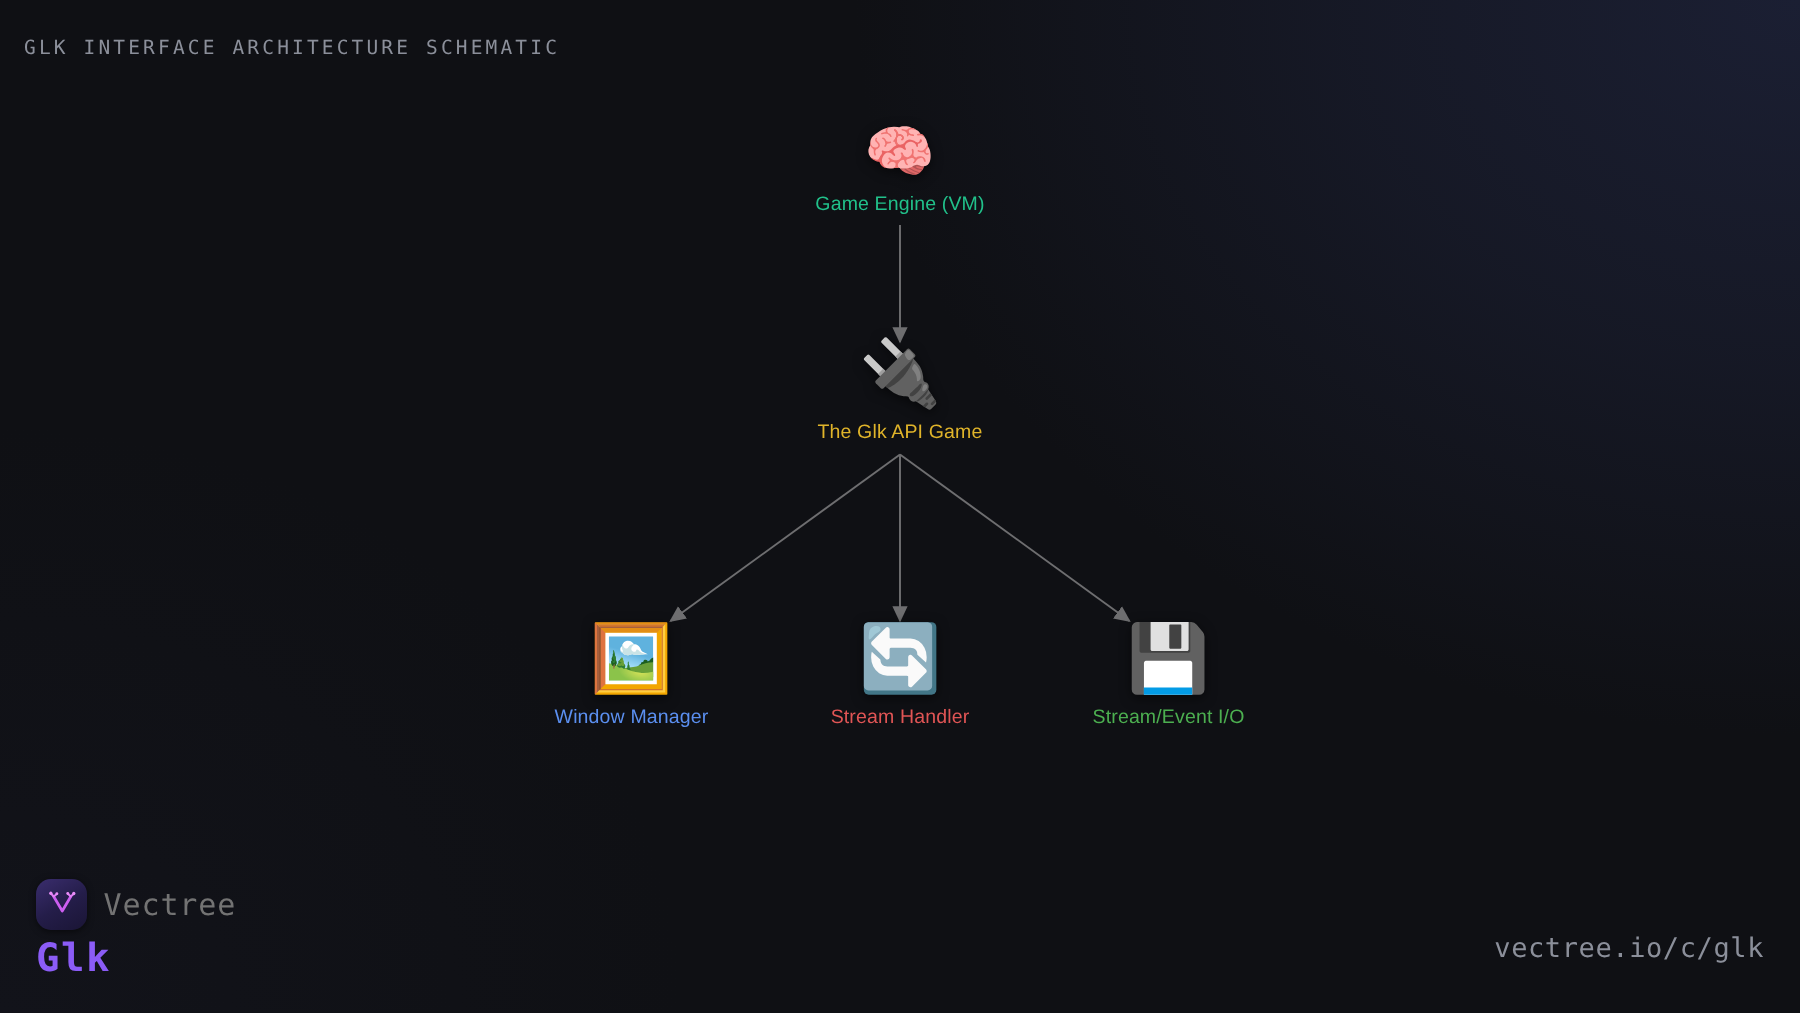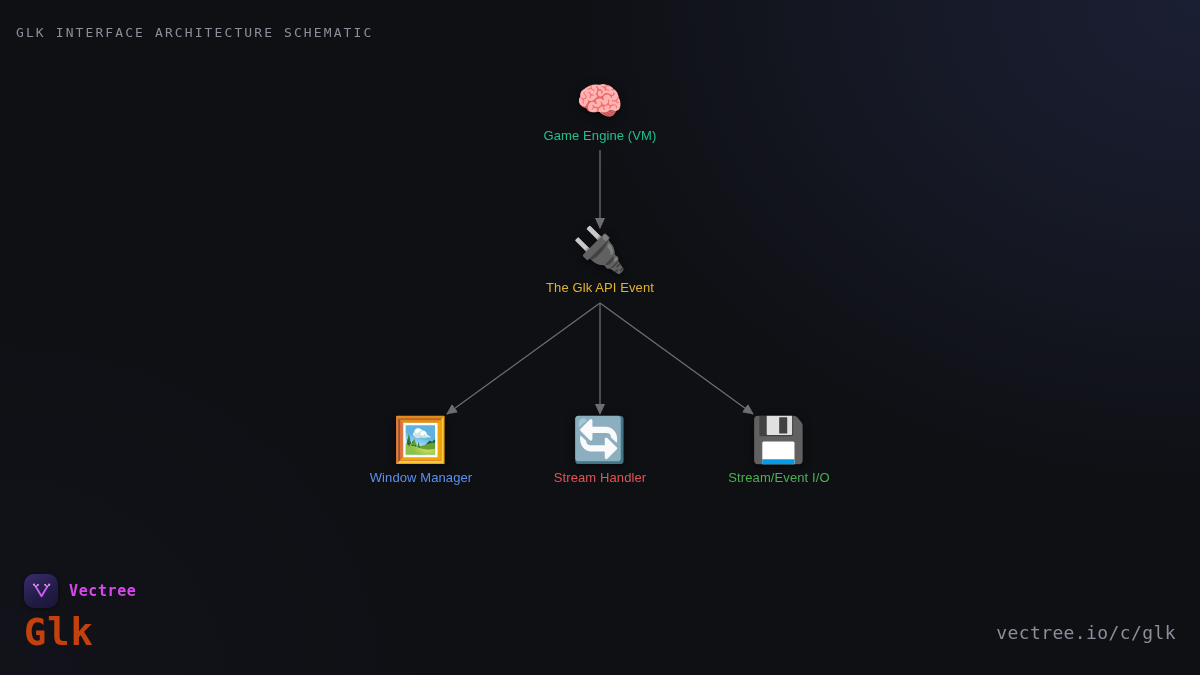--- a/index.html
+++ b/index.html
@@ -106,31 +106,31 @@
     background:linear-gradient(150deg,#3a2d6e 0%,#241d49 52%,#1a1535 100%);
     display:flex;
     align-items:center;
     justify-content:center;
     box-shadow:0 1px 4px rgba(0,0,0,0.5);
     flex:none;
   }
 
   .brand-name {
     font-family:"DejaVu Sans Mono","Liberation Mono", monospace;
-    font-size:15px;
+    font-size:20px;
+    font-weight:normal;
+    color:#737373;
+    letter-spacing:0.6px;
+  }
+
+  .brand-heading {
+    font-family:"DejaVu Sans Mono","Liberation Mono", monospace;
+    font-size:26px;
     font-weight:bold;
-    color:#d946ef;
-    letter-spacing:0.6px;
-  }
-
-  .brand-heading {
-    font-family:"DejaVu Sans Mono","Liberation Mono", monospace;
-    font-size:37px;
-    font-weight:bold;
-    color:#c2410c;
+    color:#8b5cf6;
     letter-spacing:1px;
     line-height:1.05;
   }
 
   .footer-url {
     position:absolute;
     right:24px;
     bottom:32px;
     font-family:"DejaVu Sans Mono","Liberation Mono", monospace;
     font-size:18px;
@@ -159,21 +159,21 @@
       </g>
   </svg>
 
   <div class="node node-root">
     <span class="node-icon">🧠</span>
     <span class="node-label" style="color:#21c08a">Game Engine (VM)</span>
   </div>
 
   <div class="node node-mid">
     <span class="node-icon">🔌</span>
-    <span class="node-label" style="color:#e0b42a">The Glk API Event</span>
+    <span class="node-label" style="color:#e0b42a">The Glk API Game</span>
   </div>
 
   <div class="node node-leaf node-leaf-1">
     <span class="node-icon">🖼️</span>
     <span class="node-label" style="color:#5b8ff0">Window Manager</span>
   </div>
 
   <div class="node node-leaf node-leaf-2">
     <span class="node-icon">🔄</span>
     <span class="node-label" style="color:#e05555">Stream Handler</span>

